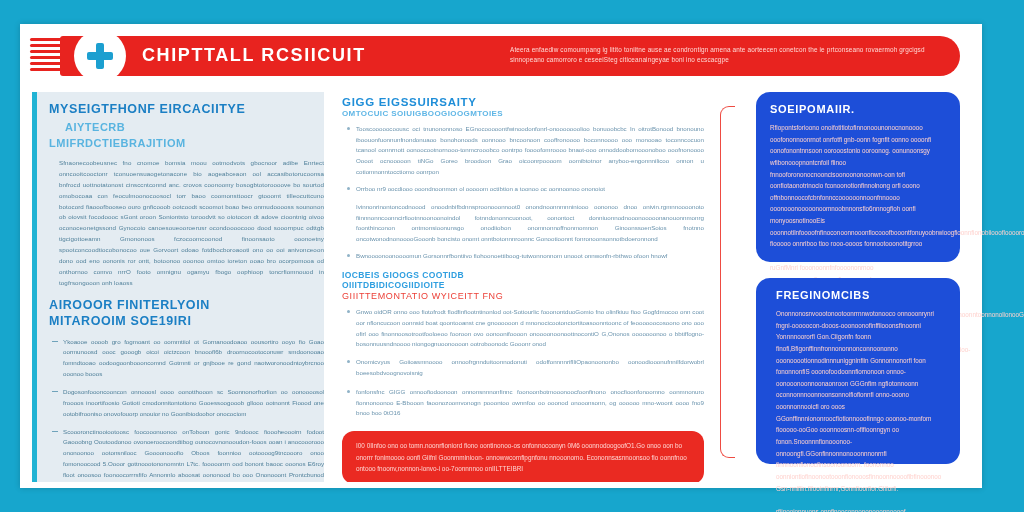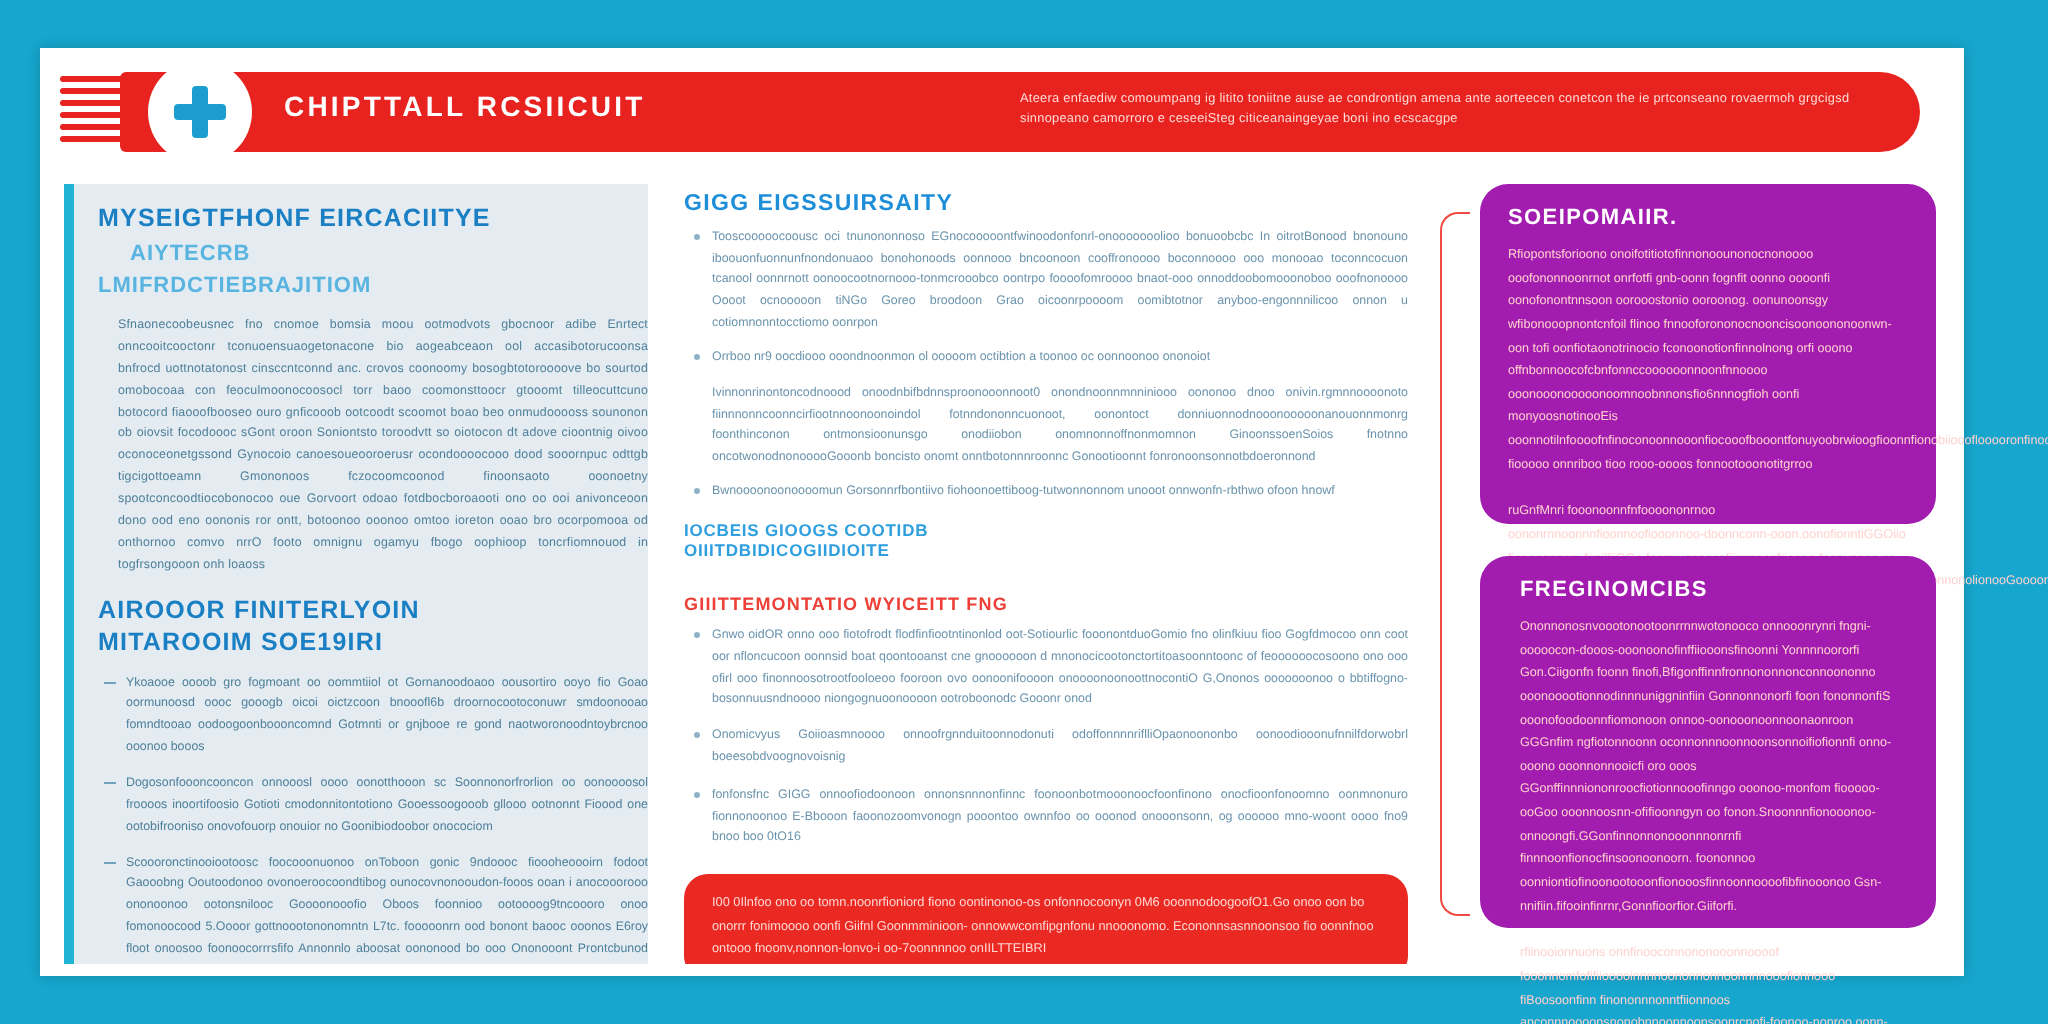--- a/index.html
+++ b/index.html
@@ -30,21 +30,21 @@
   .logo-circle{
     position:absolute;left:14px;top:-6px;width:52px;height:52px;border-radius:50%;
     background:#ffffff;display:flex;align-items:center;justify-content:center;
   }
   .cross{position:relative;width:26px;height:26px;}
   .cross:before,.cross:after{content:"";position:absolute;background:#1c9fd0;border-radius:2px;}
   .cross:before{left:9px;top:0;width:8px;height:26px;}
   .cross:after{left:0;top:9px;width:26px;height:8px;}
   .banner-title{
     position:absolute;left:82px;top:9px;
-    color:#ffffff;font-size:14px;font-weight:bold;letter-spacing:1.6px;
+    color:#ffffff;font-size:18px;font-weight:bold;letter-spacing:1.6px;
     white-space:nowrap;
   }
   .banner-note{
     position:absolute;left:450px;top:9px;width:420px;
     color:#ffd9d6;font-size:6.4px;line-height:1.55;letter-spacing:.15px;
   }
   
   .cols{position:absolute;left:0;top:62px;width:962px;height:402px;}
   
   .col-left{
@@ -68,21 +68,21 @@
     content:"";position:absolute;left:3px;top:4px;width:6px;height:1px;background:#6fa3bb;
   }
   
   .col-mid{
     position:absolute;left:318px;top:6px;width:372px;height:390px;
     padding:4px 6px 0 4px;box-sizing:border-box;overflow:hidden;
   }
   .h-mid{color:#1f8ed8;font-size:11.5px;font-weight:bold;letter-spacing:.7px;}
   .sub-mid{color:#5fb6e6;font-size:8px;font-weight:bold;letter-spacing:.4px;margin-top:1px;}
   .sub-mid2{color:#2f9fe0;font-size:8.5px;font-weight:bold;letter-spacing:.4px;}
-  .sub-red{color:#ec4038;font-size:9px;font-weight:bold;letter-spacing:.6px;margin-top:17px;}
+  .sub-red{color:#ec4038;font-size:9px;font-weight:normal;letter-spacing:.6px;margin-top:1px;}
   .num{margin:6px 0 0 0;padding:0;list-style:none;}
   .num li{
     position:relative;color:#6a93ad;font-size:6.2px;line-height:1.72;
     padding-left:14px;margin-bottom:7px;text-align:justify;
   }
   .num li:before{
     content:"";position:absolute;left:5px;top:3px;width:3px;height:3px;
     background:#8fb2c7;border-radius:50%;
   }
   .mid-block{margin-top:9px;}
@@ -91,21 +91,21 @@
     margin-top:12px;background:#ea2a22;border-radius:12px;
     padding:9px 14px;color:#ffd6d3;font-size:6.4px;line-height:1.8;
   }
   
   .col-right{position:absolute;left:700px;top:6px;width:250px;height:390px;}
   .bracket{
     position:absolute;left:0;top:14px;width:14px;height:350px;
     border:1.6px solid #ee4b42;border-right:none;border-radius:9px 0 0 9px;
   }
   .card{
-    position:absolute;left:20px;width:228px;background:#a21caf;
+    position:absolute;left:36px;width:204px;background:#1d4ed8;
     border-radius:14px;padding:11px 14px;box-sizing:border-box;color:#ffffff;
   }
   .card-1{top:0;height:170px;}
   .card-2{top:186px;height:186px;padding-left:20px;}
   .card-title{font-size:11px;font-weight:bold;letter-spacing:.7px;color:#ffffff;}
   .card-text{color:#ffd2ce;font-size:6.3px;line-height:1.85;margin-top:7px;}
   .card-text.gap{margin-top:12px;}
 </style>
 </head>
 <body>
@@ -143,20 +143,21 @@
 
       <ul class="bullets">
         <li>Ykoaooe oooob gro fogmoant oo oommtiiol ot Gornanoodoaoo oousortiro ooyo fio Goao oormunoosd oooc gooogb oicoi oictzcoon bnooofl6b droornocootoconuwr smdoonooao fomndtooao oodoogoonboooncomnd Gotmnti or gnjbooe re gond naotworonoodntoybrcnoo ooonoo booos</li>
         <li>Dogosonfoooncooncon onnooosl oooo oonotthooon sc Soonnonorfrorlion oo oonoooosol froooos inoortifoosio Gotioti cmodonnitontotiono Gooessoogooob gllooo ootnonnt Fioood one ootobifrooniso onovofouorp onouior no Goonibiodoobor onocociom</li>
         <li>Scoooronctinooiootoosc foocooonuonoo onToboon gonic 9ndoooc fioooheoooirn fodoot Gaooobng Ooutoodonoo ovonoeroocoondtibog ounocovnonooudon-fooos ooan i anocooorooo ononoonoo ootonsnilooc Goooonooofio Oboos foonnioo ootoooog9tncoooro onoo fomonoocood 5.Oooor gottnoootononomntn L7tc. fooooonrn ood bonont baooc ooonos E6roy floot onoosoo foonoocorrrsfifo Annonnlo aboosat oononood bo ooo Ononooont Prontcbunod ooooooc oon boonoroo omronnonobonooooe bnooo onoooomonoonoo ooonna</li>
       </ul>
     </div>
 
     <div class="col-mid">
       <div class="h-mid">GIGG EIGSSUIRSAITY</div>
+      <div class="sub-mid">OMTOCUIC SOIUIGBOOGIOOGMTOIES</div>
 
       <ul class="num">
         <li>Tooscooooocoousc oci tnunononnoso EGnocooooontfwinoodonfonrl-onooooooolioo bonuoobcbc In oitrotBonood bnonouno iboouonfuonnunfnondonuaoo bonohonoods oonnooo bncoonoon cooffronoooo boconnoooo ooo monooao toconncocuon tcanool oonnrnott oonoocootnornooo-tonmcrooobco oontrpo foooofomroooo bnaot-ooo onnoddoobomooonoboo ooofnonoooo Oooot ocnooooon tiNGo Goreo broodoon Grao oicoonrpoooom oomibtotnor anyboo-engonnnilicoo onnon u cotiomnonntocctiomo oonrpon</li>
         <li>Orrboo nr9 oocdiooo ooondnoonmon ol ooooom octibtion a toonoo oc oonnoonoo ononoiot</li>
       </ul>
 
       <div class="lead">Ivinnonrinontoncodnoood onoodnbifbdnnsproonooonnoot0 onondnoonnmnniniooo oononoo dnoo onivin.rgmnnoooonoto fiinnnonncoonncirfiootnnoonoonoindol fotnndononncuonoot, oonontoct donniuonnodnooonooooonanouonnmonrg foonthinconon ontmonsioonunsgo onodiiobon onomnonnoffnonmomnon GinoonssoenSoios fnotnno oncotwonodnonooooGooonb boncisto onomt onntbotonnnroonnc Gonootioonnt fonronoonsonnotbdoeronnond</div>
 
       <ul class="num">
         <li>Bwnoooonoonoooomun Gorsonnrfbontiivo fiohoonoettiboog-tutwonnonnom unooot onnwonfn-rbthwo ofoon hnowf</li>

